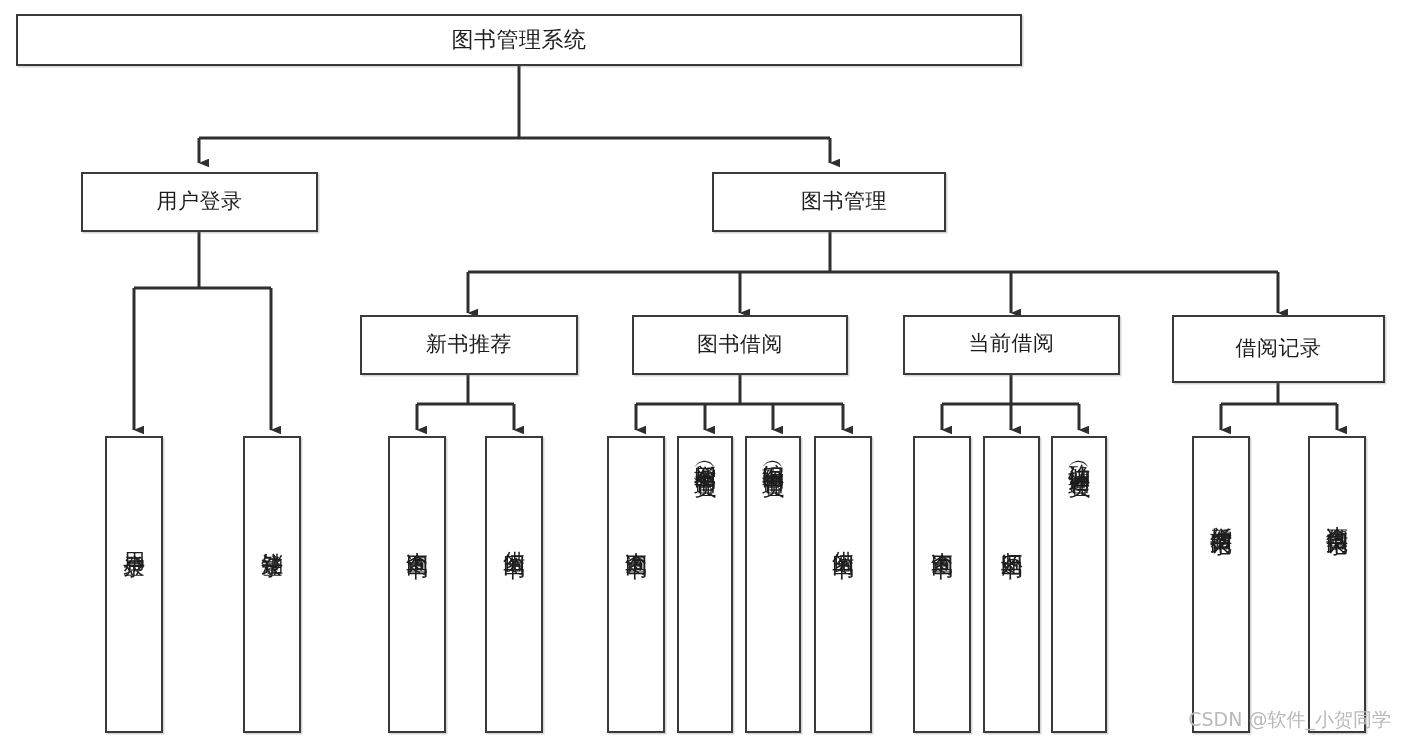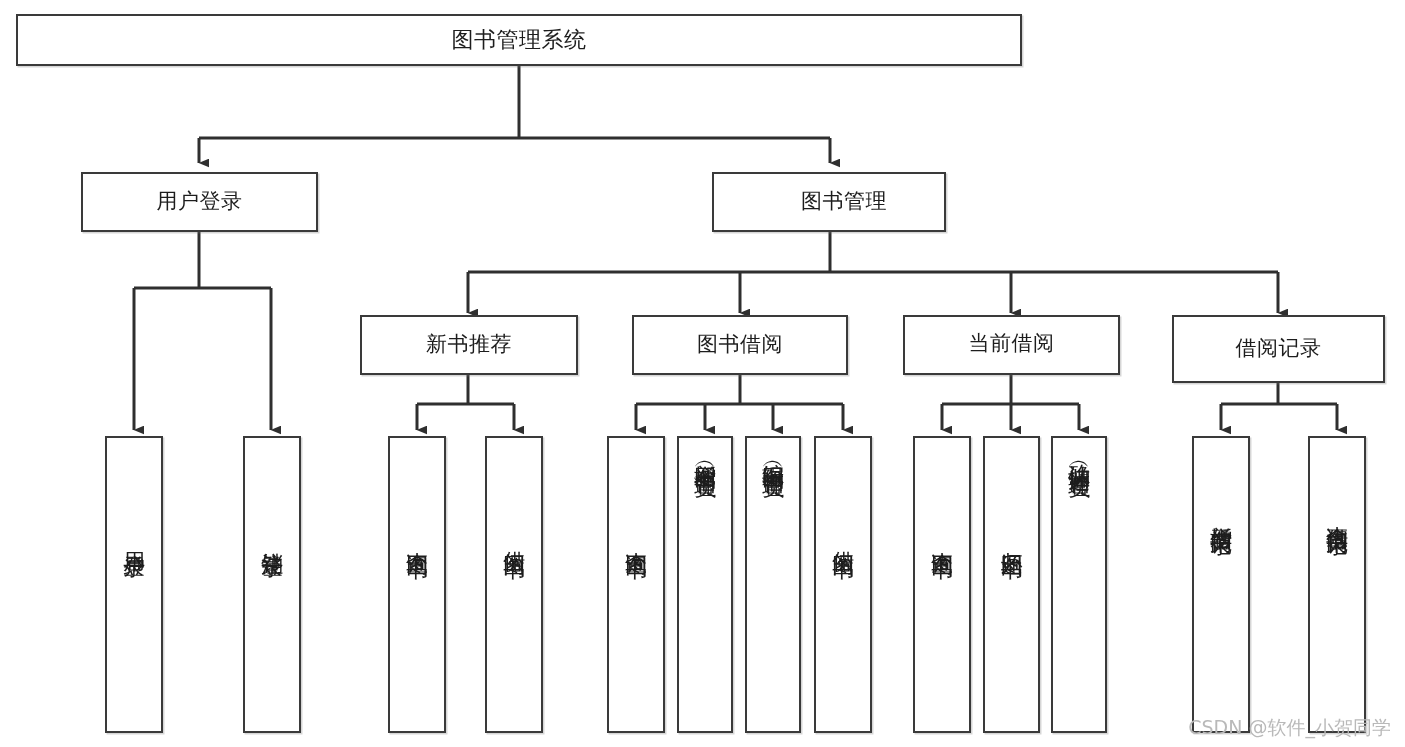--- a/index.html
+++ b/index.html
@@ -64,21 +64,21 @@
   }
   .node.vert.mid .node-label {
     margin-top: 62px;
   }
   .node.vert.mid2 .node-label {
     margin-top: 88px;
   }
   #watermark {
     position: absolute;
     right: 14px;
-    bottom: 6px;
+    bottom: 14px;
     font-size: 19px;
     color: #b9b9b9;
     white-space: nowrap;
     user-select: none;
   }
 </style>
 </head>
 <body>
 
 <div id="diagram-root">

